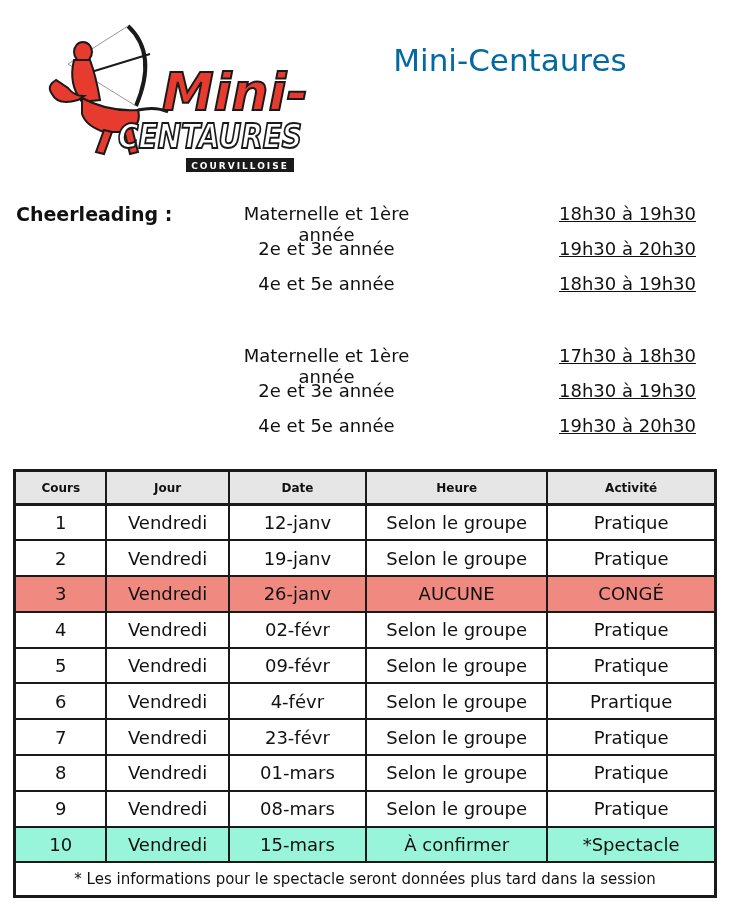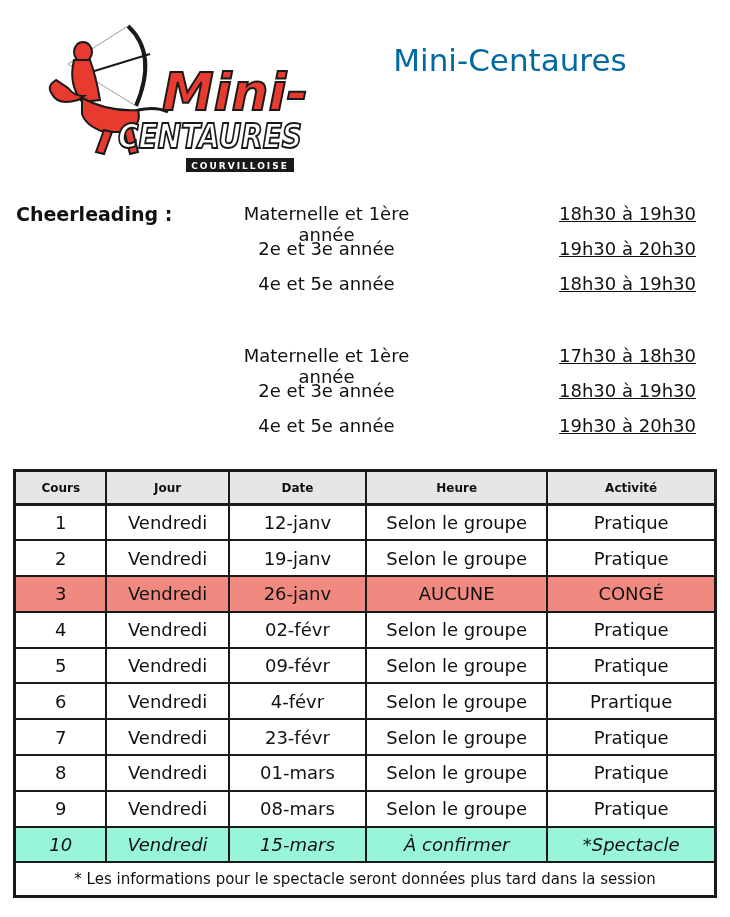--- a/index.html
+++ b/index.html
@@ -154,21 +154,21 @@
         <td>Selon le groupe</td>
         <td>Pratique</td>
       </tr>
       <tr style="background: rgb(255, 255, 255);">
         <td>9</td>
         <td>Vendredi</td>
         <td>08-mars</td>
         <td>Selon le groupe</td>
         <td>Pratique</td>
       </tr>
-      <tr style="background: rgb(153, 245, 217); font-style: italic;">
+      <tr style="background: rgb(153, 245, 217);">
         <td>10</td>
         <td>Vendredi</td>
         <td>15-mars</td>
         <td>À confirmer</td>
         <td>*Spectacle</td>
       </tr>
     </tbody>
   <tfoot>
     <tr>
       <td class="note" colspan="5">* Les informations pour le spectacle seront données plus tard dans la session</td>

